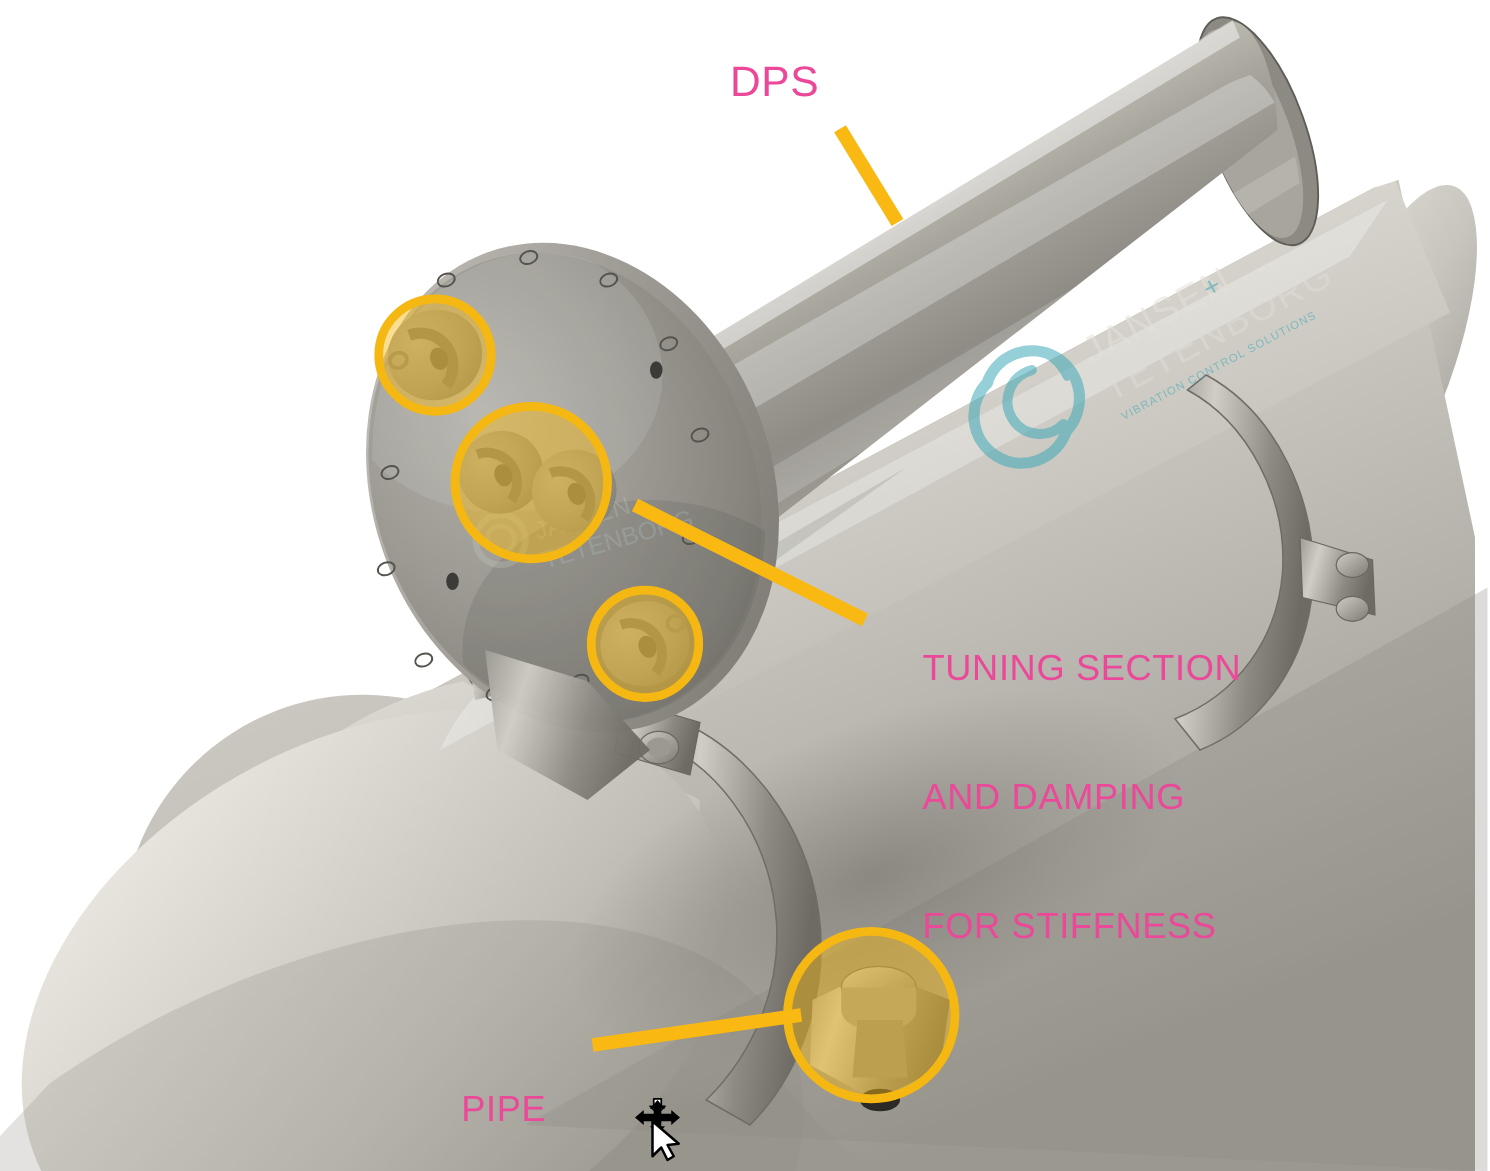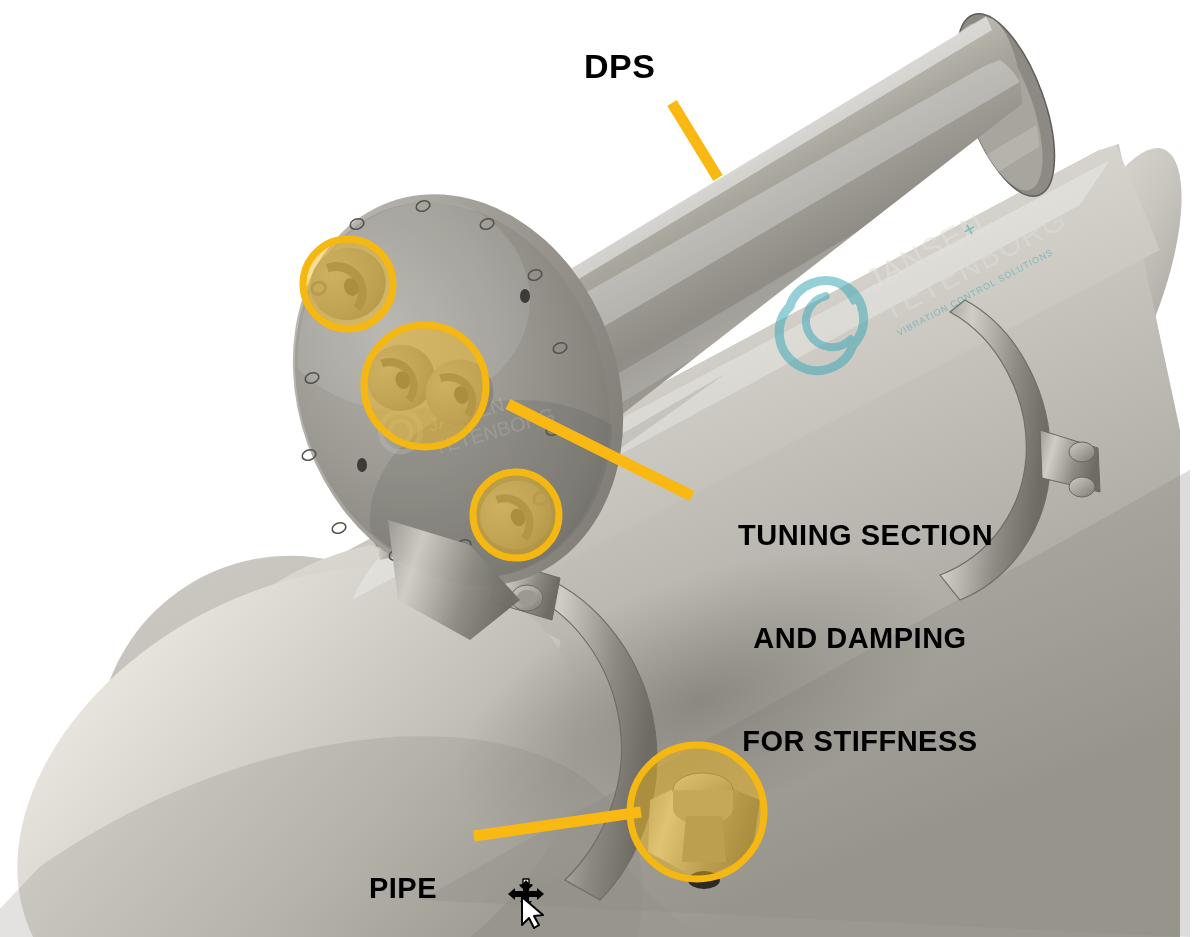--- a/index.html
+++ b/index.html
@@ -19,37 +19,36 @@
     background: #ffffff;
   }
   #render {
     position: absolute;
     inset: 0;
     width: 1192px;
     height: 937px;
   }
   .anno {
     position: absolute;
-    color: #000000;
-    font-weight: bold;
+    color: #ec4899;
+    font-weight: normal;
     letter-spacing: 0.5px;
     white-space: pre;
     line-height: 1.18;
     -webkit-font-smoothing: antialiased;
   }
   #label-dps {
     left: 584px;
     top: 46px;
     font-size: 34px;
   }
   #label-tuning {
     left: 738px;
     top: 450px;
     font-size: 29px;
-    text-align: center;
     width: 244px;
   }
   #label-pipe-clamp {
     left: 347px;
     top: 803px;
     font-size: 29px;
     text-align: center;
     width: 112px;
   }
   #cursor {

